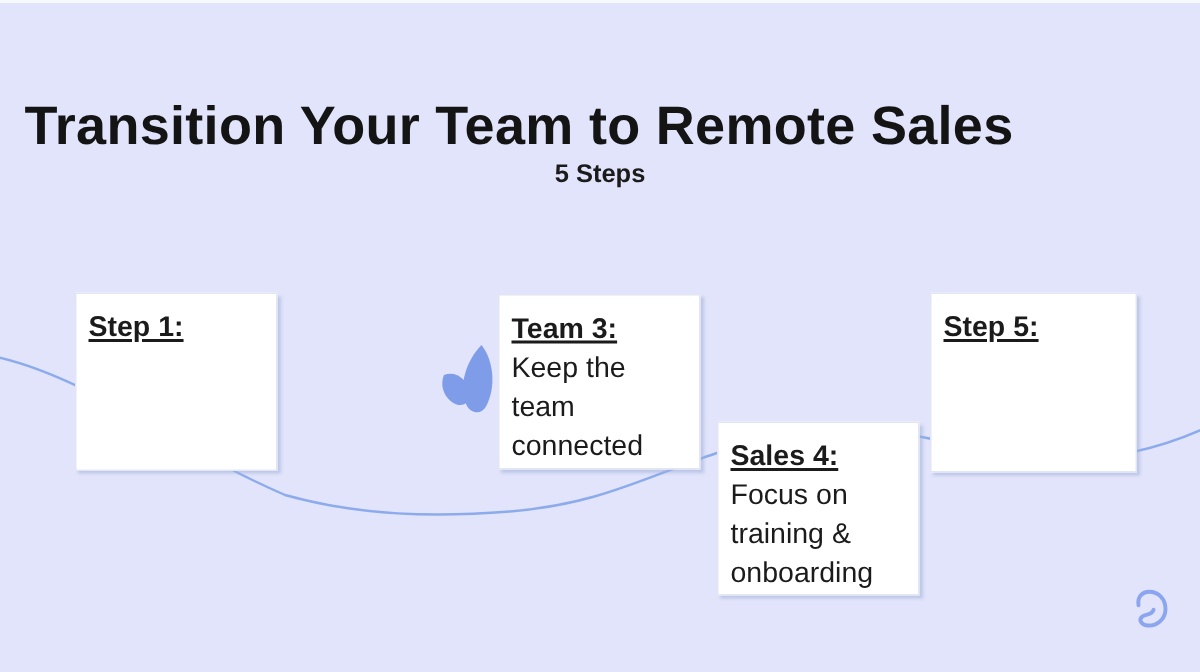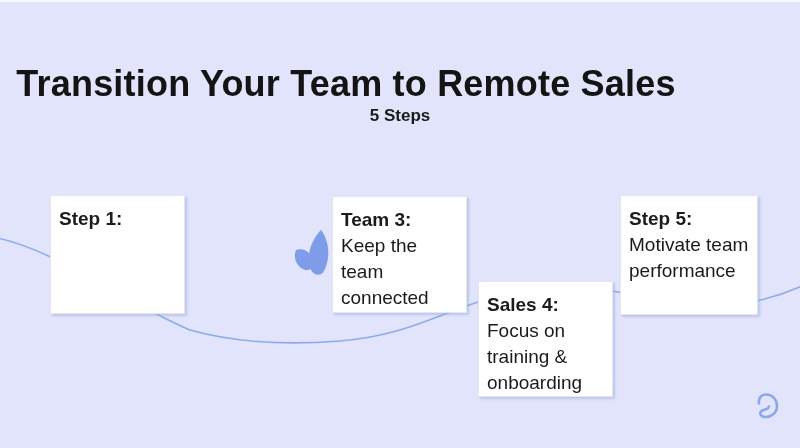--- a/index.html
+++ b/index.html
@@ -9,21 +9,21 @@
   .title{position:absolute;left:0;top:62px;width:692px;text-align:center;
          font-size:36px;line-height:44px;font-weight:bold;color:#141414;letter-spacing:.2px;}
   .subtitle{position:absolute;left:0;top:105px;width:800px;text-align:center;
             font-size:17px;line-height:22px;font-weight:600;color:#1b1b1b;}
   .curve{position:absolute;left:0;top:0;z-index:1;}
   .leaf{position:absolute;left:291px;top:227px;z-index:2;}
   .card{position:absolute;z-index:3;width:135px;background:#ffffff;
         border:1px solid #e2e6f2;box-shadow:2px 2px 2px rgba(160,174,219,.55);
         box-sizing:border-box;padding:10px 8px;color:#1b1b1b;
         font-size:19px;line-height:26px;}
-  .card .step-label{font-weight:bold;
+  .card .step-label{font-weight:bold;text-decoration:underline;
         text-decoration-thickness:2px;text-underline-offset:2px;}
   .card1{left:50px;top:195px;height:119px;}
   .card2{left:187px;top:277px;height:119px;}
   .card3{left:332px;top:196px;height:117px;}
   .card4{left:478px;top:281px;height:116px;}
   .card5{left:620px;top:195px;height:120px;width:138px;}
   .logo{position:absolute;left:754px;top:392px;z-index:2;}
 </style>
 </head>
 <body>
@@ -55,20 +55,19 @@
     <span class="step-desc">Keep the team connected</span>
   </div>
 
   <div class="card card4">
     <span class="step-label">Sales 4:</span><br>
     <span class="step-desc">Focus on training &amp; onboarding</span>
   </div>
 
   <div class="card card5">
     <span class="step-label">Step 5:</span><br>
-    <span class="step-desc">Motivate team performance</span>
   </div>
 
   <svg class="logo" width="27" height="29" viewBox="0 0 27 29" fill="none">
     <path d="M5,11.5 C4,5.5 8,2.5 12,2.5 C19,2.5 23,8 23,14 C23,21 17,25.5 11,25
              C6.5,24.6 5,21 7.5,19 C10,17 14,18.5 15,14.5" stroke="#8ba6ef" stroke-width="2.6" stroke-linecap="round" fill="none"></path>
   </svg>
 </div>
 
 </body></html>

